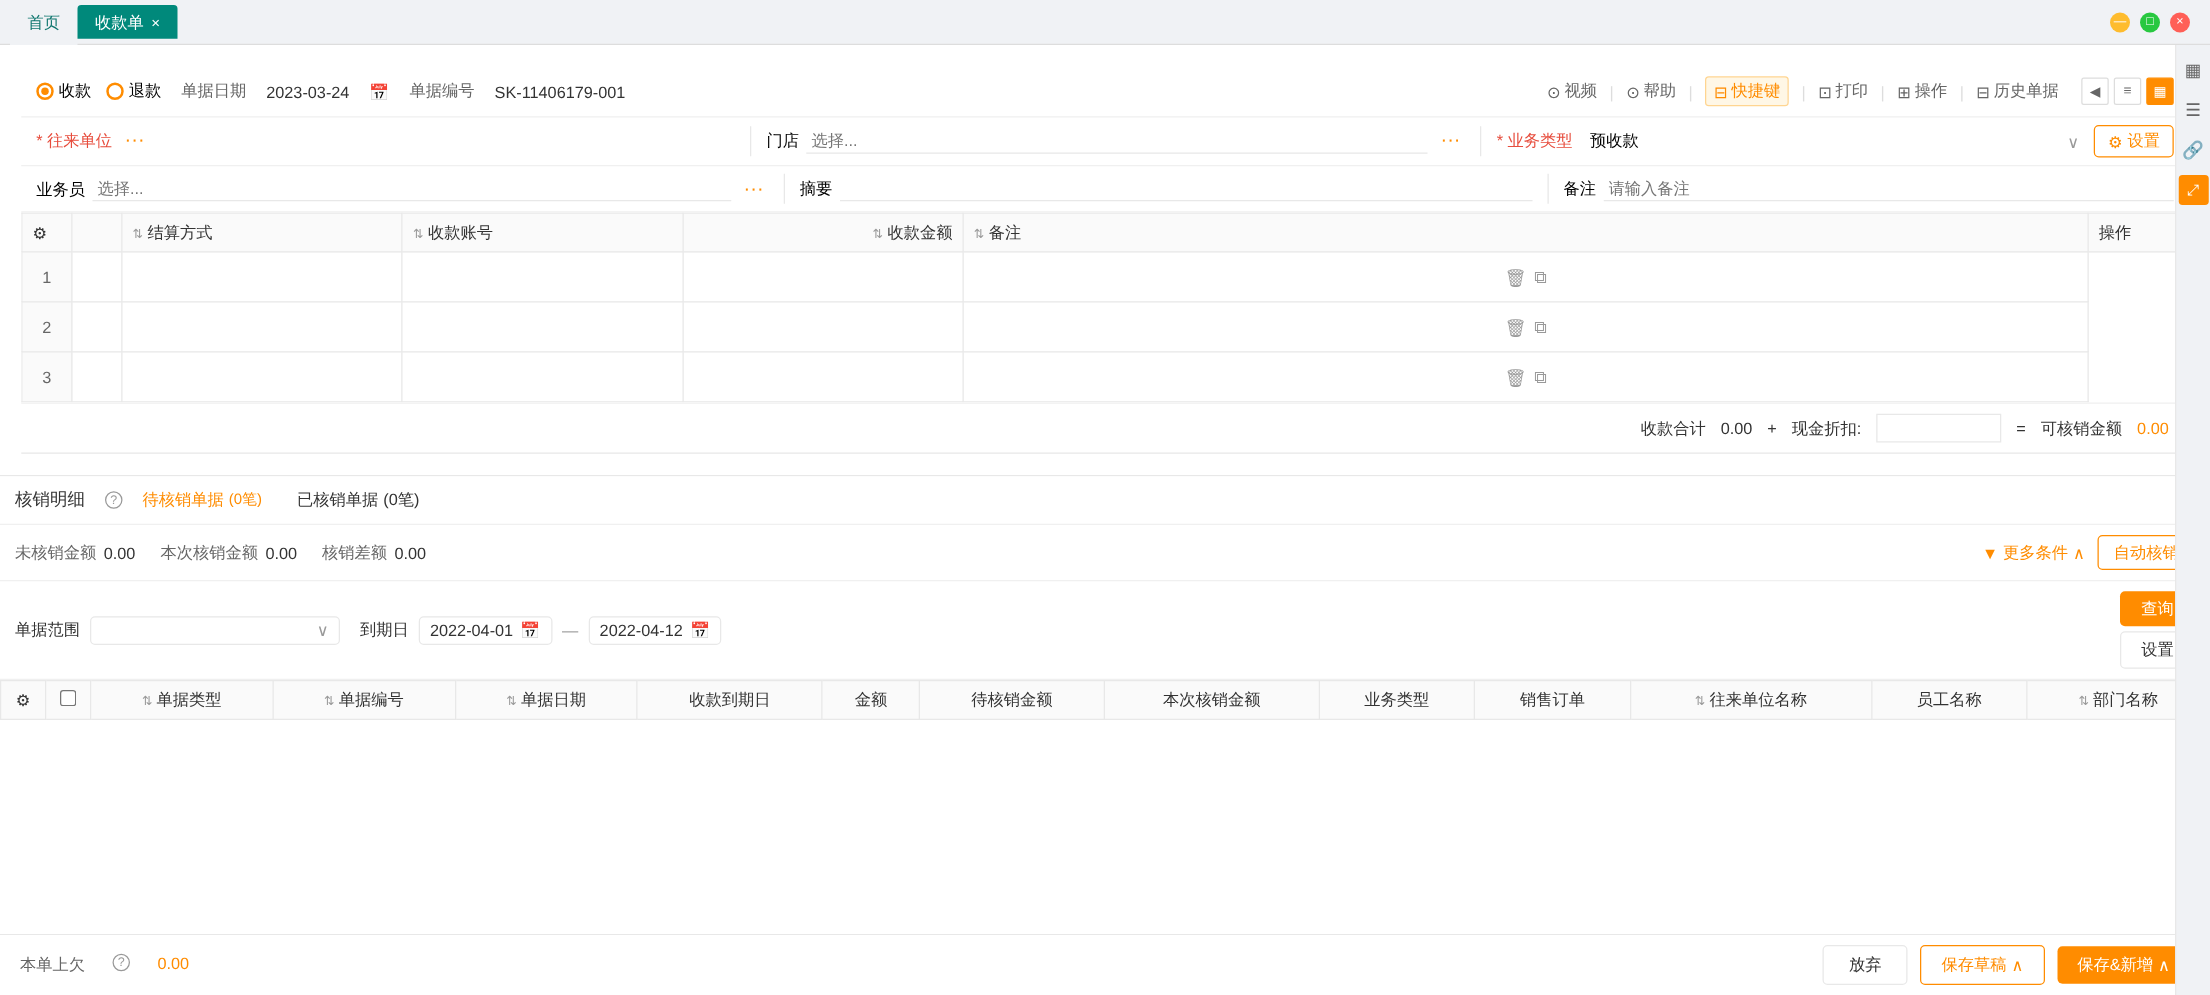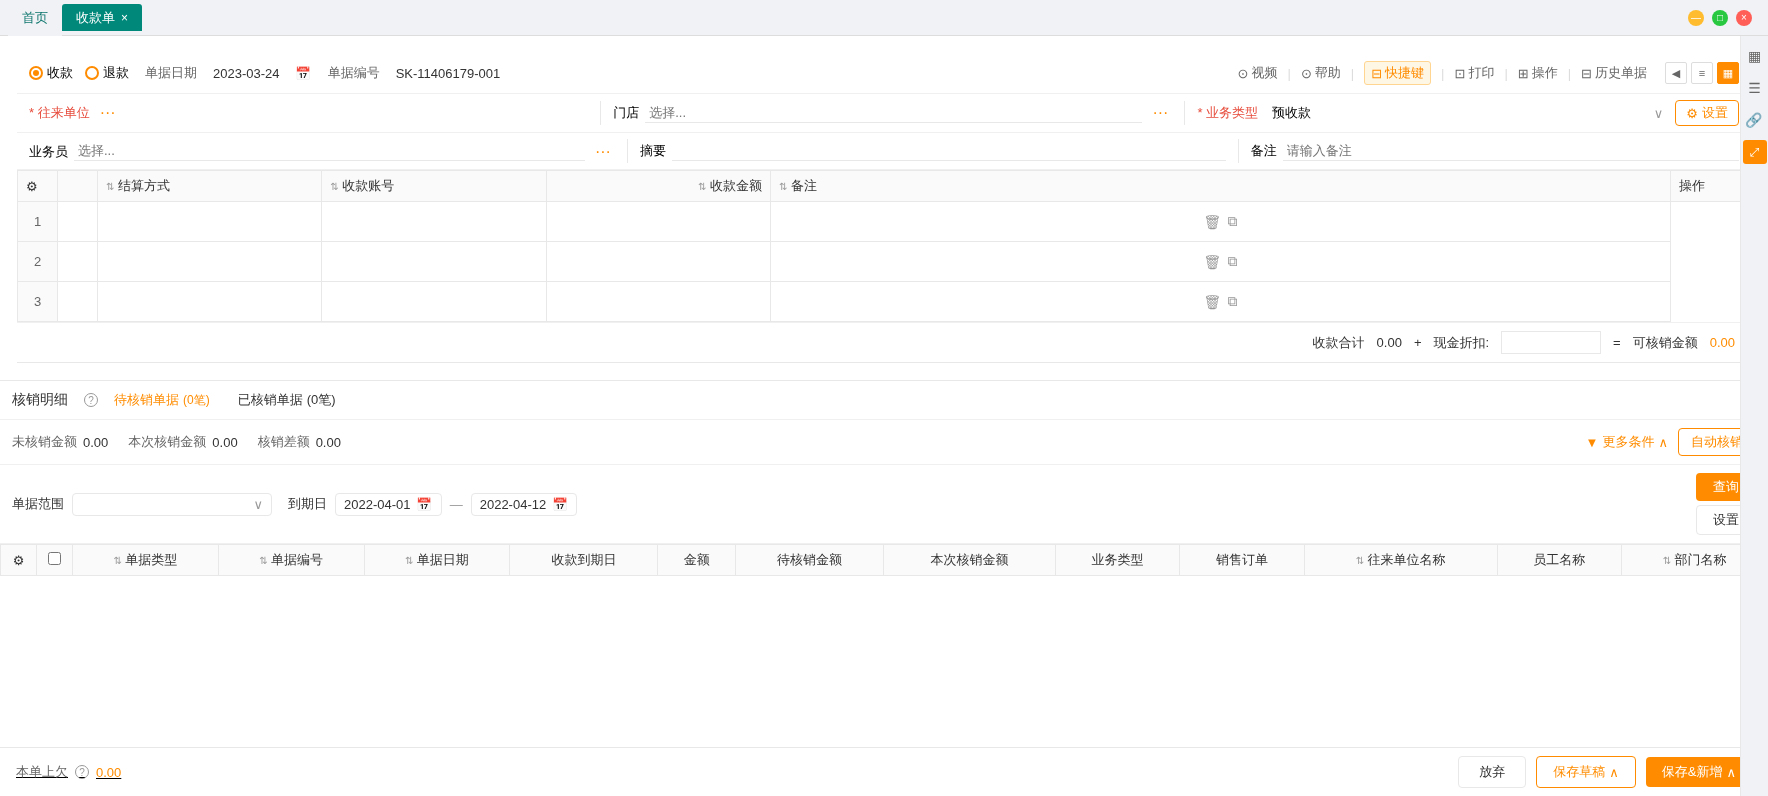--- a/index.html
+++ b/index.html
@@ -102,21 +102,21 @@
     }
     .summary-label { color: #333; }
     .summary-value { color: #333; }
     .summary-orange { color: #ff8c00; }
     .summary-input { border: 1px solid #e8e8e8; width: 100px; padding: 3px 6px; text-align: right; }
 
     
     .verify-section { background: #fff; flex: 1; overflow-y: auto; padding: 0; }
     .verify-header { display: flex; align-items: center; padding: 10px 12px; border-bottom: 1px solid #f0f0f0; gap: 16px; }
     .verify-title { font-size: 14px; font-weight: 500; color: #333; }
-    .verify-tab { display: flex; align-items: flex-end; gap: 4px; cursor: pointer; }
+    .verify-tab { display: flex; align-items: flex-start; gap: 4px; cursor: pointer; }
     .verify-tab-label { color: #ff8c00; }
     .verify-tab-count { color: #ff8c00; font-size: 12px; }
 
     .verify-stats { display: flex; align-items: center; padding: 8px 12px; border-bottom: 1px solid #f0f0f0; gap: 20px; }
     .stat-item { display: flex; align-items: center; gap: 6px; }
     .stat-label { color: #666; }
     .stat-value { color: #333; }
     .verify-actions { margin-left: auto; display: flex; align-items: center; gap: 10px; }
     .filter-btn { color: #ff8c00; cursor: pointer; display: flex; align-items: center; gap: 4px; font-size: 12px; }
     .auto-verify-btn {
@@ -137,21 +137,21 @@
 
     
     .verify-table { width: 100%; border-collapse: collapse; }
     .verify-table th { background: #fafafa; border: 1px solid #e8e8e8; padding: 6px 8px; text-align: center; font-weight: normal; color: #333; font-size: 12px; white-space: nowrap; }
 
     
     .bottom-bar {
       display: flex; align-items: center; padding: 8px 16px; background: #fff;
       border-top: 1px solid #e8e8e8; position: fixed; bottom: 0; left: 0; right: 0; width: 1768px;
     }
-    .bottom-info { display: flex; align-items: center; gap: 7px; text-decoration: underline; }
+    .bottom-info { display: flex; gap: 22px; }
     .bottom-info-label { color: #666; }
     .bottom-info-value { color: #ff8c00; }
     .bottom-actions { margin-left: auto; display: flex; align-items: center; gap: 10px; }
     .btn-abandon { background: #fff; border: 1px solid #e8e8e8; color: #333; border-radius: 4px; padding: 6px 20px; cursor: pointer; font-size: 13px; }
     .btn-draft { background: #fff; border: 1px solid #ff8c00; color: #ff8c00; border-radius: 4px; padding: 6px 16px; cursor: pointer; font-size: 13px; display: flex; align-items: center; gap: 4px; }
     .btn-save { background: #ff8c00; border: none; color: #fff; border-radius: 4px; padding: 6px 16px; cursor: pointer; font-size: 13px; display: flex; align-items: center; gap: 4px; }
 
     
     .right-sidebar {
       position: fixed; right: 0; top: 36px; width: 28px; height: calc(796px - 36px);

